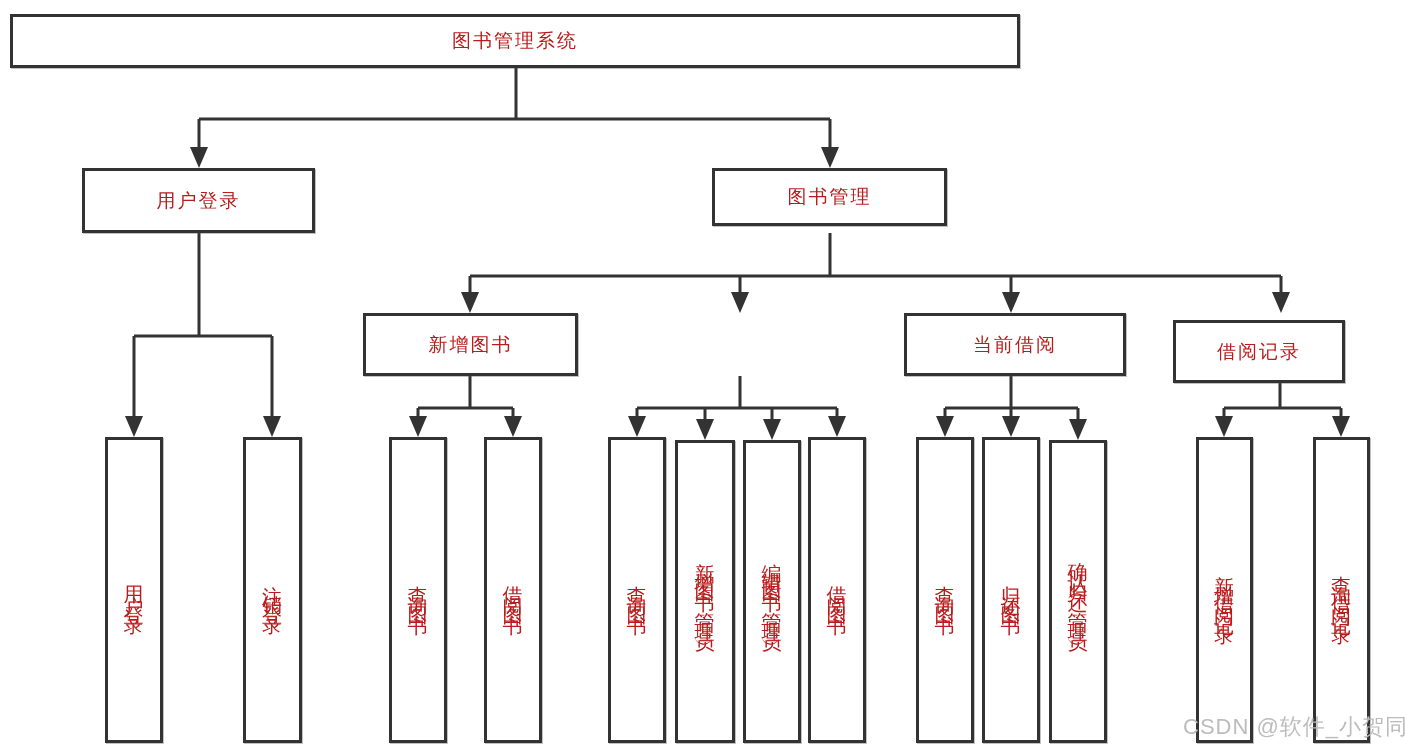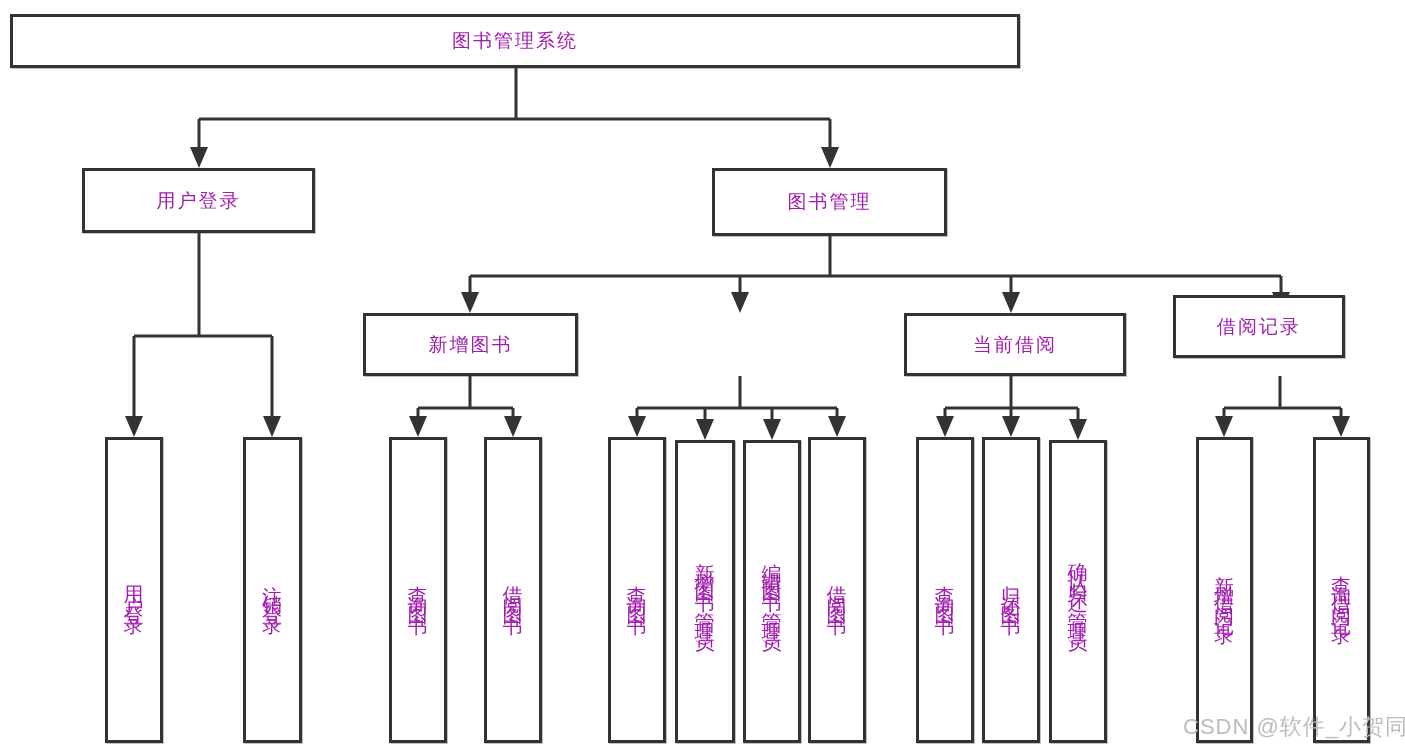--- a/index.html
+++ b/index.html
@@ -21,21 +21,21 @@
     width: 1405px; height: 747px;
   }
   .node {
     position: absolute;
     background: #ffffff;
     border: 3px solid #333333;
     box-sizing: border-box;
     display: flex;
     align-items: center;
     justify-content: center;
-    color: #a21caf;
+    color: #b91c1c;
     box-shadow: 1px 1px 0 rgba(80,80,80,0.35);
   }
   .hnode {
     font-size: 19px;
     letter-spacing: 2px;
   }
   .vnode span {
     writing-mode: vertical-rl;
     text-orientation: mixed;
     font-size: 20px;
@@ -80,31 +80,31 @@
     </g>
   </svg>
 
   <div class="node hnode" style="left:10px; top:14px; width:1010px; height:54px;">
     <span>图书管理系统</span>
   </div>
 
   <div class="node hnode" style="left:82px; top:168px; width:233px; height:65px;">
     <span>用户登录</span>
   </div>
-  <div class="node hnode" style="left:712px; top:168px; width:235px; height:68px;">
+  <div class="node hnode" style="left:712px; top:168px; width:235px; height:58px;">
     <span>图书管理</span>
   </div>
 
   <div class="node hnode" style="left:363px; top:313px; width:215px; height:63px;">
     <span>新增图书</span>
   </div>
   <div class="node hnode" style="left:904px; top:313px; width:222px; height:63px;">
     <span>当前借阅</span>
   </div>
-  <div class="node hnode" style="left:1173px; top:295px; width:172px; height:63px;">
+  <div class="node hnode" style="left:1173px; top:320px; width:172px; height:63px;">
     <span>借阅记录</span>
   </div>
 
   <div class="node vnode" style="left:105px; top:437px; width:58px; height:306px;">
     <span>用户登录</span>
   </div>
   <div class="node vnode" style="left:243px; top:437px; width:59px; height:306px;">
     <span>注销登录</span>
   </div>
 

